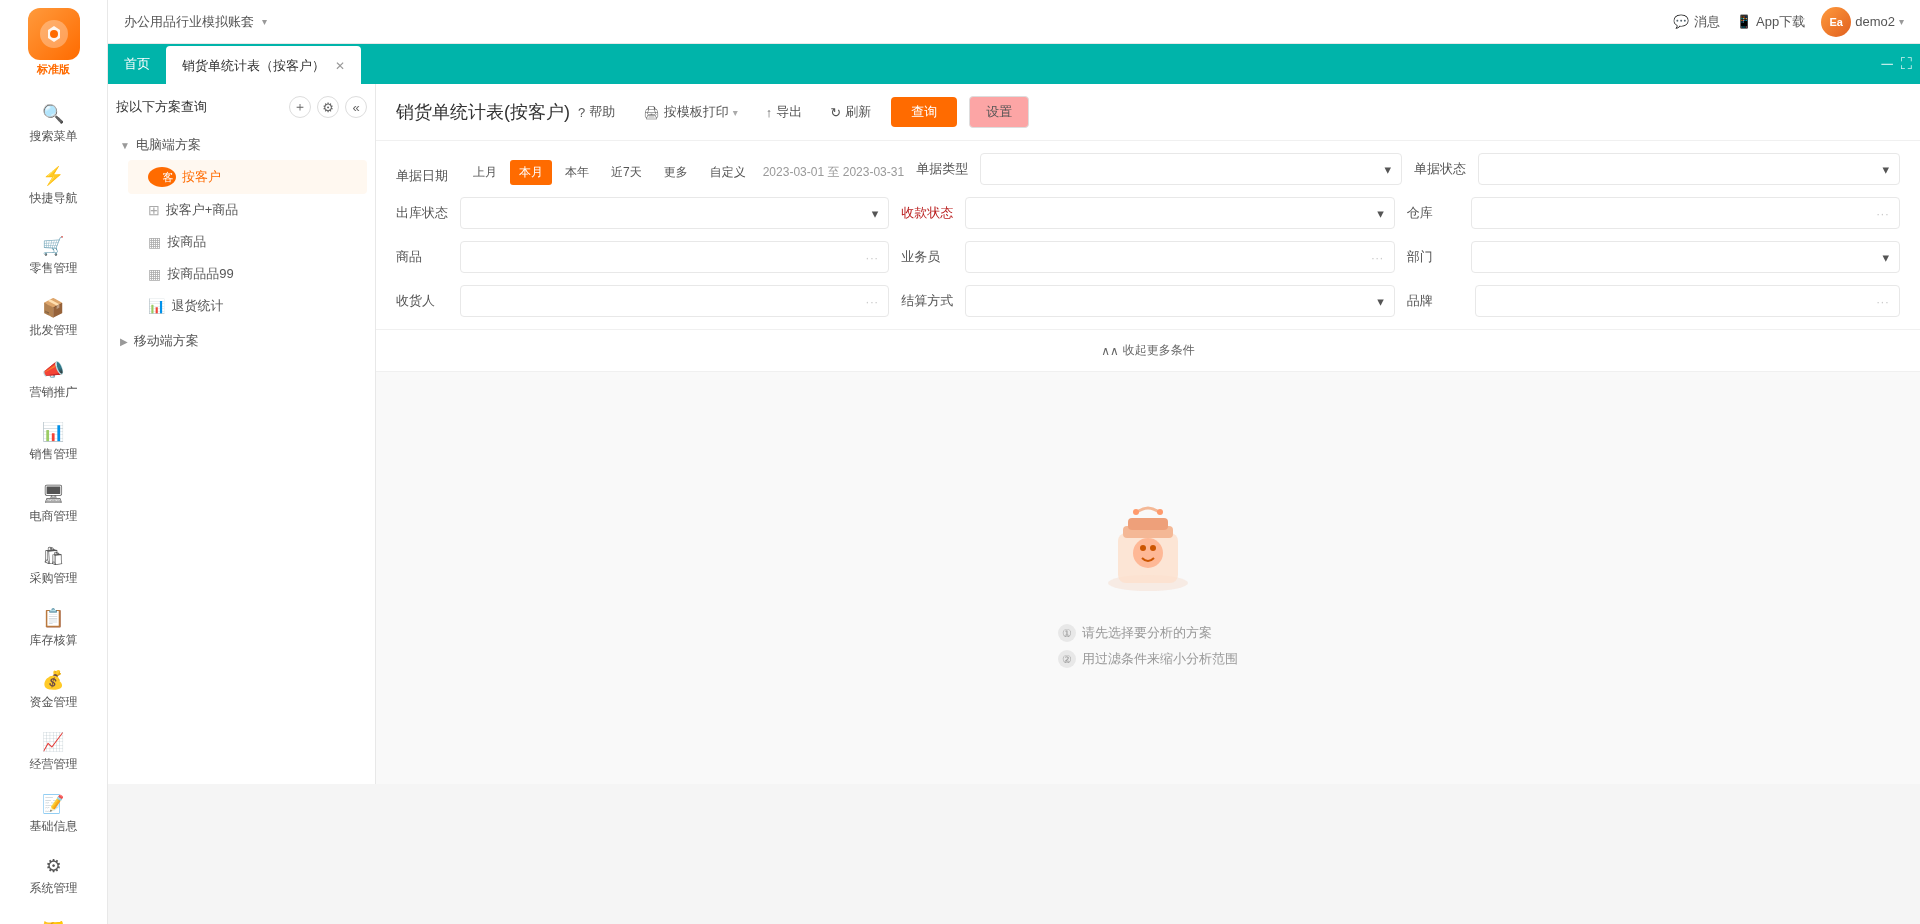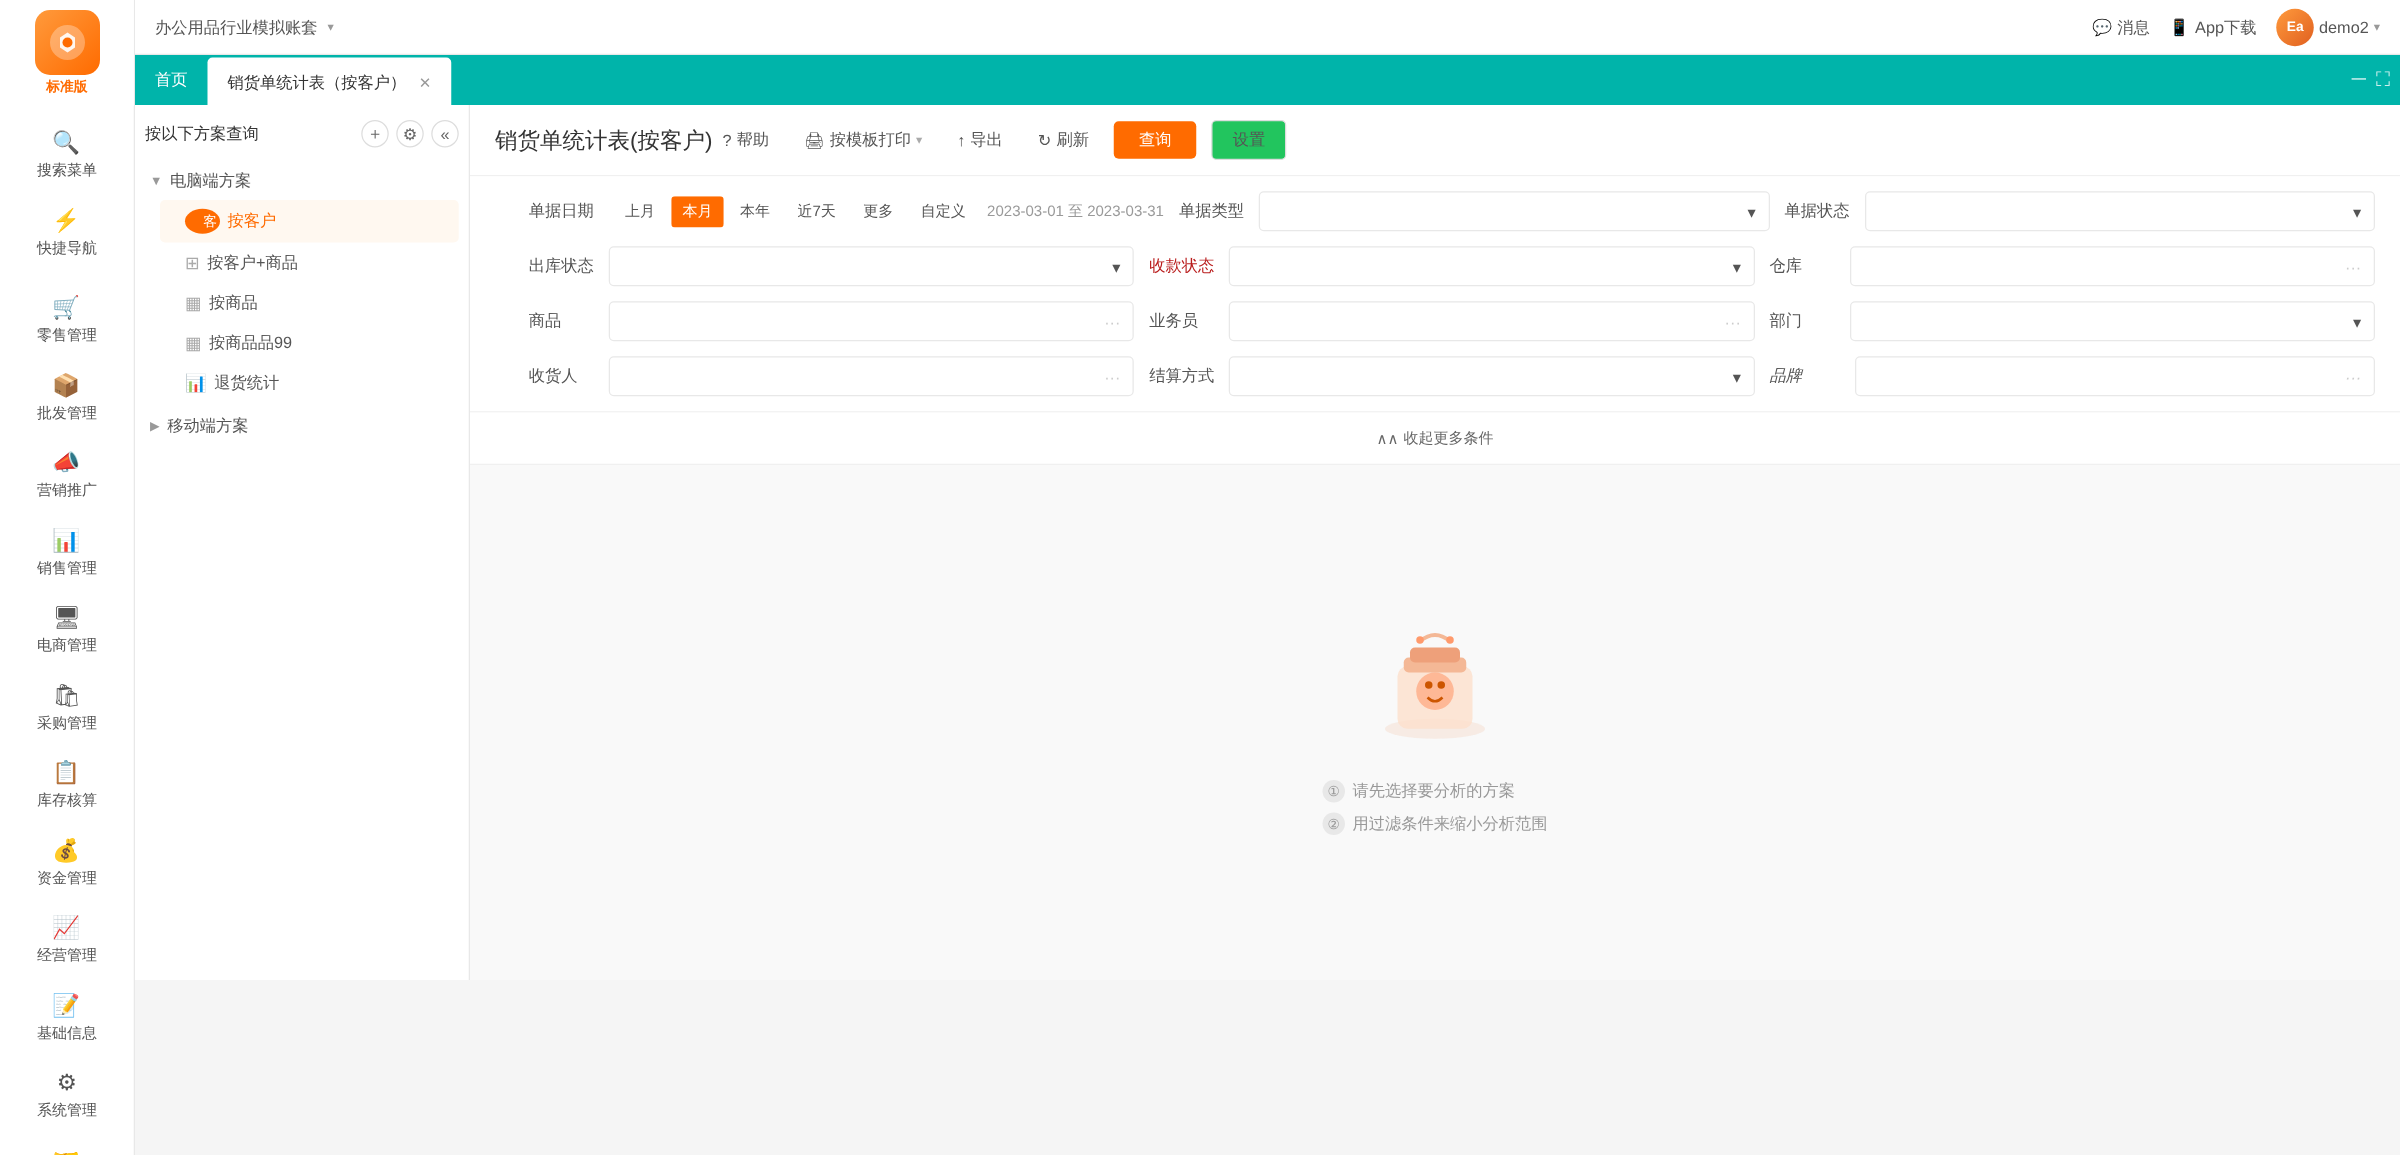--- a/index.html
+++ b/index.html
@@ -58,40 +58,40 @@
     .right-main { flex: 1; display: flex; flex-direction: column; overflow: hidden; }
 
     
     .page-header { background: #fff; padding: 12px 20px; display: flex; align-items: center; justify-content: flex-start; border-bottom: 1px solid #f0f0f0; flex-shrink: 0; }
     .page-title { font-size: 18px; color: #333; font-weight: 500; }
     .page-actions { display: flex; align-items: center; gap: 12px; }
     .page-action-btn { display: flex; align-items: center; gap: 4px; cursor: pointer; color: #555; font-size: 13px; padding: 4px 8px; border-radius: 4px; }
 
     
     .filter-area { background: #fff; padding: 12px 20px 0; border-bottom: 1px solid #f0f0f0; flex-shrink: 0; }
-    .filter-row { display: flex; align-items: center; gap: 12px; margin-bottom: 12px; margin-left: 27px; }
+    .filter-row { display: flex; align-items: flex-end; gap: 12px; margin-bottom: 12px; }
     .filter-label { color: #555; font-size: 13px; white-space: nowrap; min-width: 56px; }
     .filter-date-btns { display: flex; align-items: center; gap: 4px; }
     .date-btn { padding: 3px 8px; border-radius: 3px; cursor: pointer; font-size: 12px; color: #555; border: 1px solid transparent; }
     .date-btn.active { background: #ff6b00; color: white; border-radius: 3px; }
     .date-range { font-size: 12px; color: #999; margin-left: 4px; }
     .filter-dropdown { flex: 1; height: 32px; border: 1px solid #e8e8e8; border-radius: 4px; padding: 0 10px; background: #fff; cursor: pointer; display: flex; align-items: center; justify-content: space-between; color: #555; font-size: 13px; }
 
     
     .collapse-bar { background: #fff; display: flex; justify-content: center; padding: 8px 0; border-bottom: 1px solid #f0f0f0; flex-shrink: 0; }
     .collapse-btn { display: flex; align-items: center; gap: 4px; cursor: pointer; color: #666; font-size: 12px; padding: 4px 12px; border-radius: 4px; }
 
     
     .empty-state { flex: 1; display: flex; flex-direction: column; align-items: center; justify-content: center; background: #f9f9f9; }
     .empty-icon { width: 120px; height: 120px; margin-bottom: 16px; }
     .empty-tips { display: flex; flex-direction: column; gap: 8px; color: #999; font-size: 13px; }
     .empty-tips .tip { display: flex; align-items: center; gap: 6px; }
     .tip-num { width: 18px; height: 18px; border-radius: 50%; background: #e8e8e8; display: flex; align-items: center; justify-content: center; font-size: 11px; color: #999; flex-shrink: 0; }
     .query-btn { background: #ff6b00; color: white; border: none; padding: 6px 20px; border-radius: 4px; cursor: pointer; font-size: 13px; }
-    .settings-btn { background: #22c55e; color: #555; border: 1px solid #ddd; padding: 6px 16px; border-radius: 4px; cursor: pointer; font-size: 13px; }
+    .settings-btn { background: #fca5a5; color: #555; border: 1px solid #ddd; padding: 6px 16px; border-radius: 4px; cursor: pointer; font-size: 13px; }
   </style>
 </head>
 <body>
 
 <div class="sidebar">
   <div class="sidebar-logo">
     <div class="logo-icon">
       <svg viewBox="0 0 36 36" fill="none" xmlns="http://www.w3.org/2000/svg">
         <circle cx="18" cy="18" r="14" fill="rgba(255,255,255,0.3)"></circle>
         <path d="M12 14 L18 10 L24 14 L24 22 L18 26 L12 22 Z" fill="white" opacity="0.9"></path>
@@ -356,21 +356,21 @@
               <span style="color:#ccc;">···</span>
             </div>
           </div>
           <div style="flex:1;display:flex;align-items:center;gap:8px;">
             <span style="min-width:56px;color:#555;font-size:13px;">结算方式</span>
             <div class="filter-dropdown">
               <span></span>
               <span class="chevron">▾</span>
             </div>
           </div>
-          <div style="flex:1;display:flex;align-items:center;gap:12px;font-style:italic;">
+          <div style="flex:1;display:flex;align-items:center;gap:12px;">
             <span style="min-width:56px;color:#555;font-size:13px;">品牌</span>
             <div class="filter-dropdown" style="justify-content:flex-end;">
               <span style="color:#ccc;">···</span>
             </div>
           </div>
         </div>
       </div>
 
       <div class="collapse-bar">
         <div class="collapse-btn">

